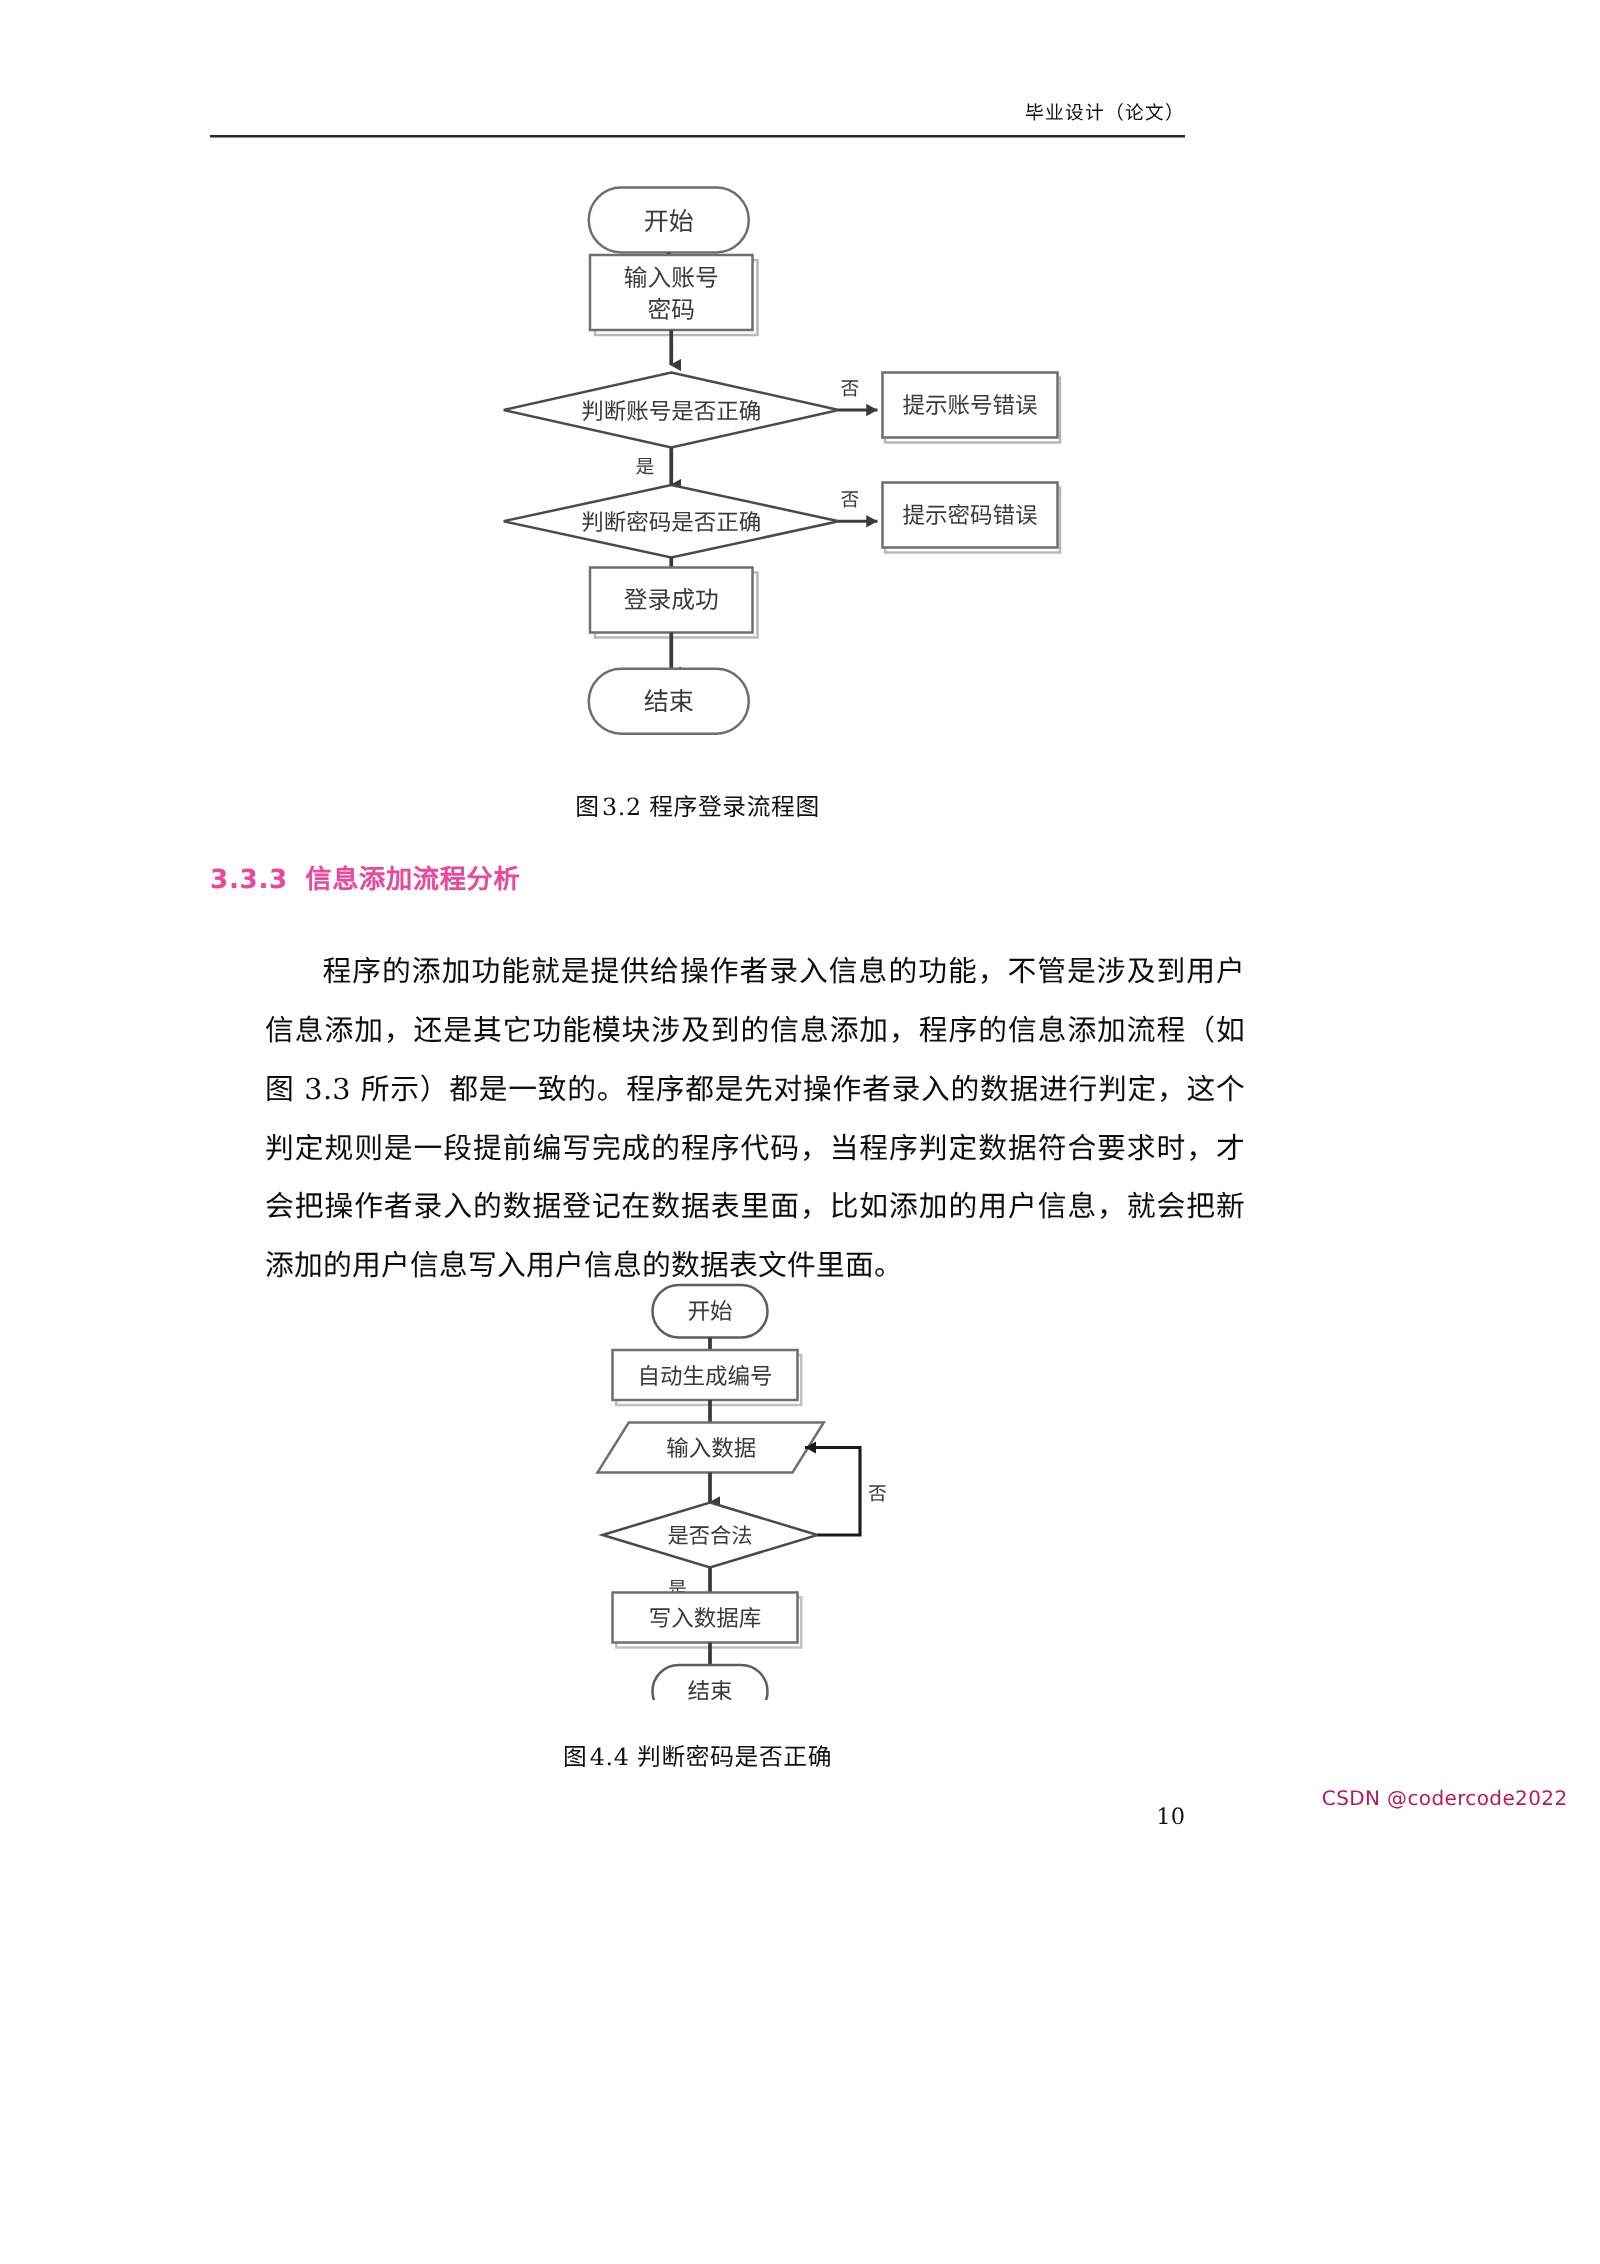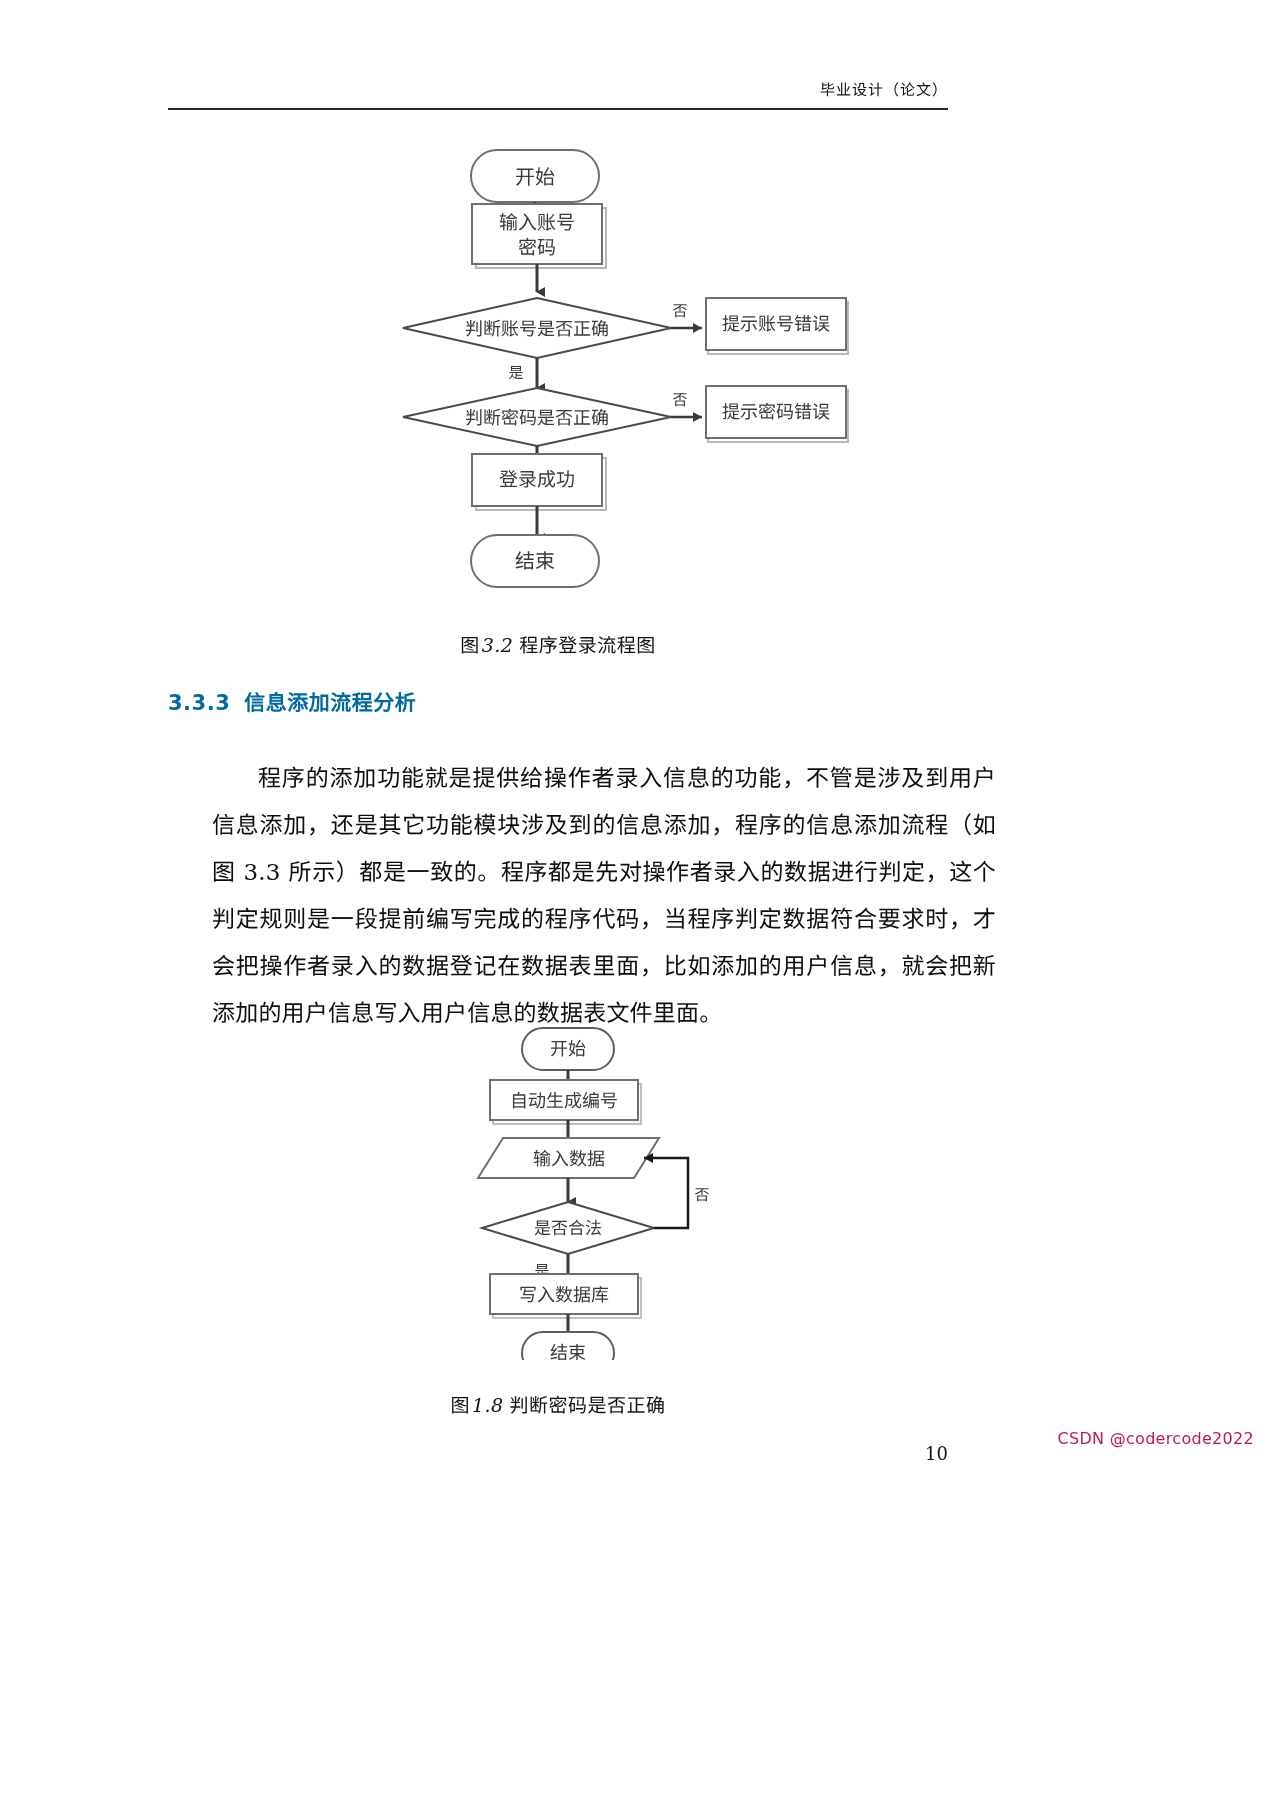--- a/index.html
+++ b/index.html
@@ -62,31 +62,31 @@
   
   .fig-caption {
     position: absolute;
     left: 168px;
     width: 780px;
     text-align: center;
     font-size: 19px;
     color: #111;
     letter-spacing: 0.5px;
   }
-  .fig-caption .num { margin: 16px 6px 0 2px; font-style: italic; }
+  .fig-caption .num { margin: 16px 6px 0 2px; }
 
   
   .section-heading {
     position: absolute;
     left: 168px;
     width: 790px;
     font-family: "DejaVu Sans", "Liberation Sans", sans-serif;
     font-weight: bold;
     font-size: 21px;
-    color: #0369a1;
+    color: #ec4899;
     letter-spacing: 0.5px;
   }
   .section-heading .sh-num { margin-right: 14px; }
 
   
   .body-para {
     position: absolute;
     left: 168px;
     width: 784px;
     font-size: 23px;
@@ -263,20 +263,20 @@
       <line x1="552" y1="294" x2="552" y2="316" stroke="#3a3a3a" stroke-width="3" marker-end="url(#arrowDown2)"></line>
 
       <g>
         <rect x="506" y="312" width="92" height="42" rx="21" ry="21" fill="#ffffff" stroke="#5d5d5d" stroke-width="2"></rect>
         <text class="fnode-text" x="552" y="339" font-size="18" text-anchor="middle">结束</text>
       </g>
     </svg>
   </div>
 
   <div class="fig-caption" style="top:1390px;">
-    <span>图</span><span class="num">1.8</span><span>判断密码是否正确</span>
+    <span>图</span><span class="num">4.4</span><span>判断密码是否正确</span>
   </div>
 
   <div class="page-number" style="top:1443px;text-align:right;">10</div>
 
   <div class="watermark">CSDN @codercode2022</div>
 
 </div>
 
 </body></html>

